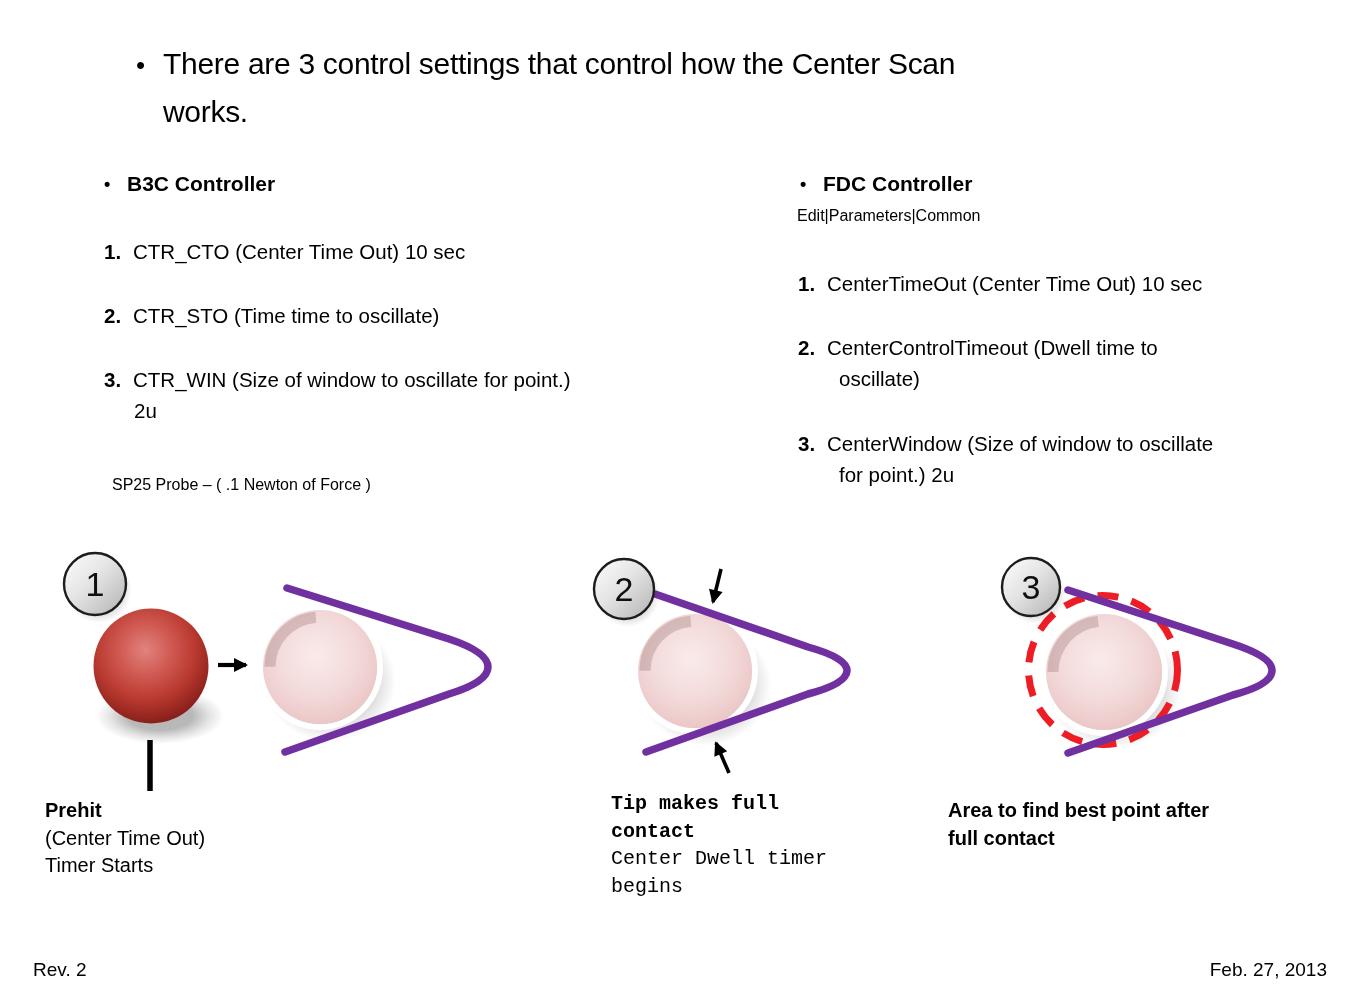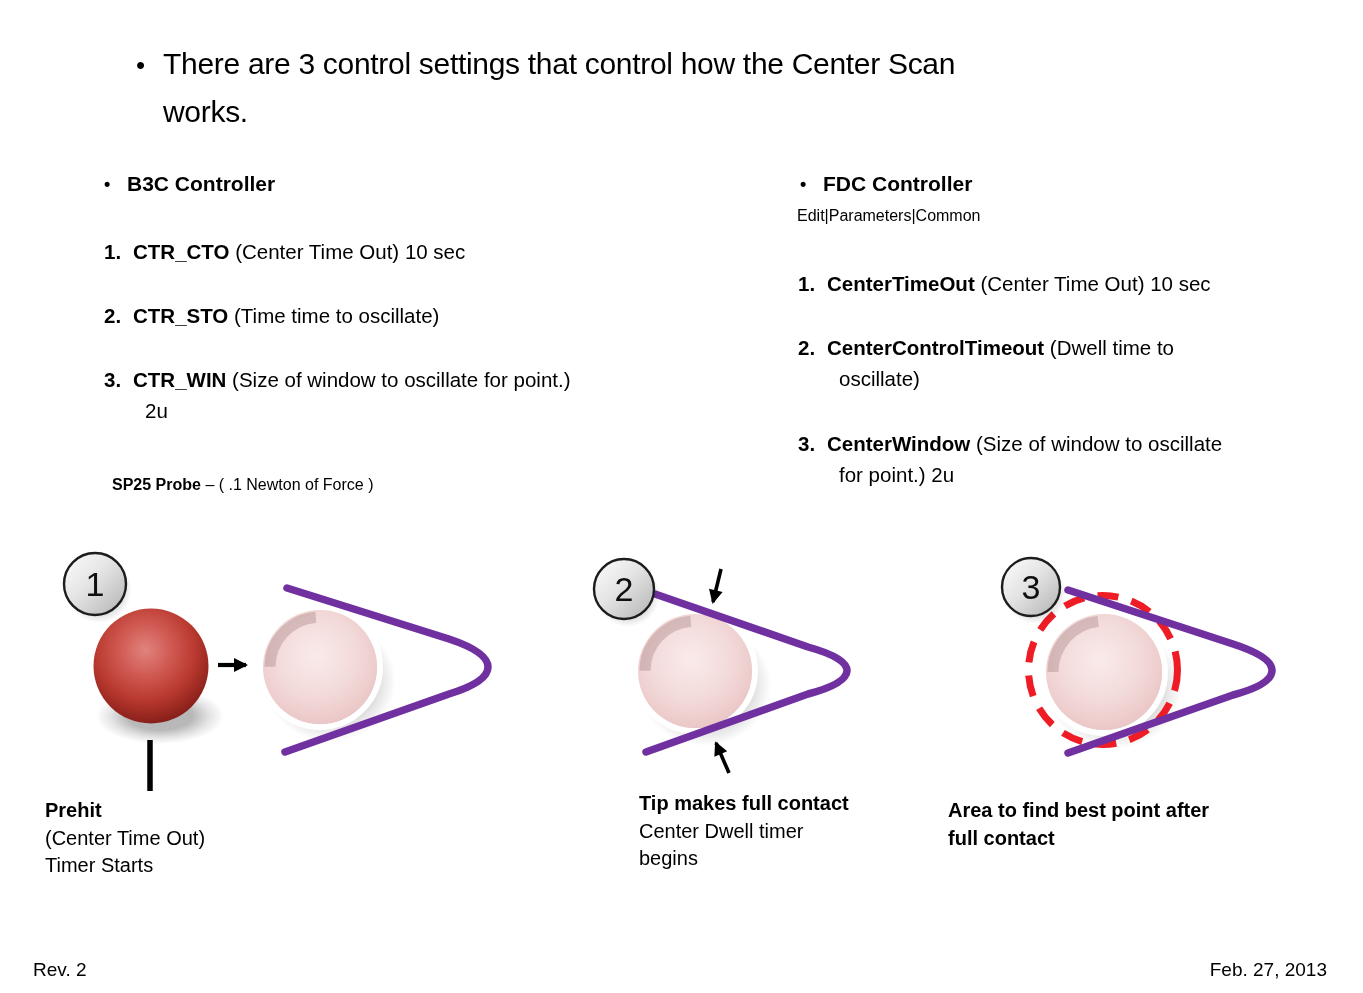--- a/index.html
+++ b/index.html
@@ -12,31 +12,31 @@
   
   .title-wrap{left:136px;top:40px;display:flex;}
   .title-bullet{font-size:26px;line-height:50px;width:27px;}
   .title-text{font-size:30px;line-height:48px;letter-spacing:-0.3px;}
   
   .col-heading{font-size:21px;font-weight:bold;line-height:26px;display:flex;}
   .col-heading .b{width:23px;font-weight:bold;font-size:18px;line-height:27px;}
   .list-item{font-size:20.5px;line-height:31px;display:flex;}
   .list-item .num{width:29px;font-weight:bold;flex:0 0 auto;}
   .list-item .cont{margin-left:0;}
-  .cont2-left{margin-left:12px;}
+  .cont2-left{margin-left:1px;}
   .cont2-right{margin-left:12px;}
   .menu-path{font-size:16px;line-height:26px;}
   .probe-line{font-size:16px;line-height:26px;}
   
   .cap{position:absolute;text-align:left;font-size:20px;line-height:27.5px;}
   .cap .bold{font-weight:bold;}
   
   .footer{font-size:19px;line-height:24px;}
   svg{position:absolute;left:0;top:0;}
-  b{font-weight:bold;}
+  b{font-weight:normal;}
 </style>
 </head>
 <body>
 
 <svg width="1363" height="993" viewBox="0 0 1363 993">
   <defs>
     <linearGradient id="badgeGrad" x1="0" y1="0" x2="1" y2="1">
       <stop offset="0%" stop-color="#fdfdfd"></stop>
       <stop offset="45%" stop-color="#e4e4e4"></stop>
       <stop offset="100%" stop-color="#b2b2b2"></stop>
@@ -172,21 +172,21 @@
       <div class="cont2-right">for point.) 2u</div></span>
   </div>
 </div>
 
 <div class="cap" style="left:45px;top:797px;width:200px;">
   <div class="bold">Prehit</div>
   <div>(Center Time Out)</div>
   <div>Timer Starts</div>
 </div>
 
-<div class="cap" style="left:639px;top:790px;width:250px;">
+<div class="cap" style="left:611px;top:790px;width:250px;font-family:Liberation Mono, monospace;">
   <div class="bold">Tip makes full contact</div>
   <div>Center Dwell timer</div>
   <div>begins</div>
 </div>
 
 <div class="cap" style="left:948px;top:797px;width:300px;">
   <div class="bold">Area to find best point after</div>
   <div class="bold">full contact</div>
 </div>
 

